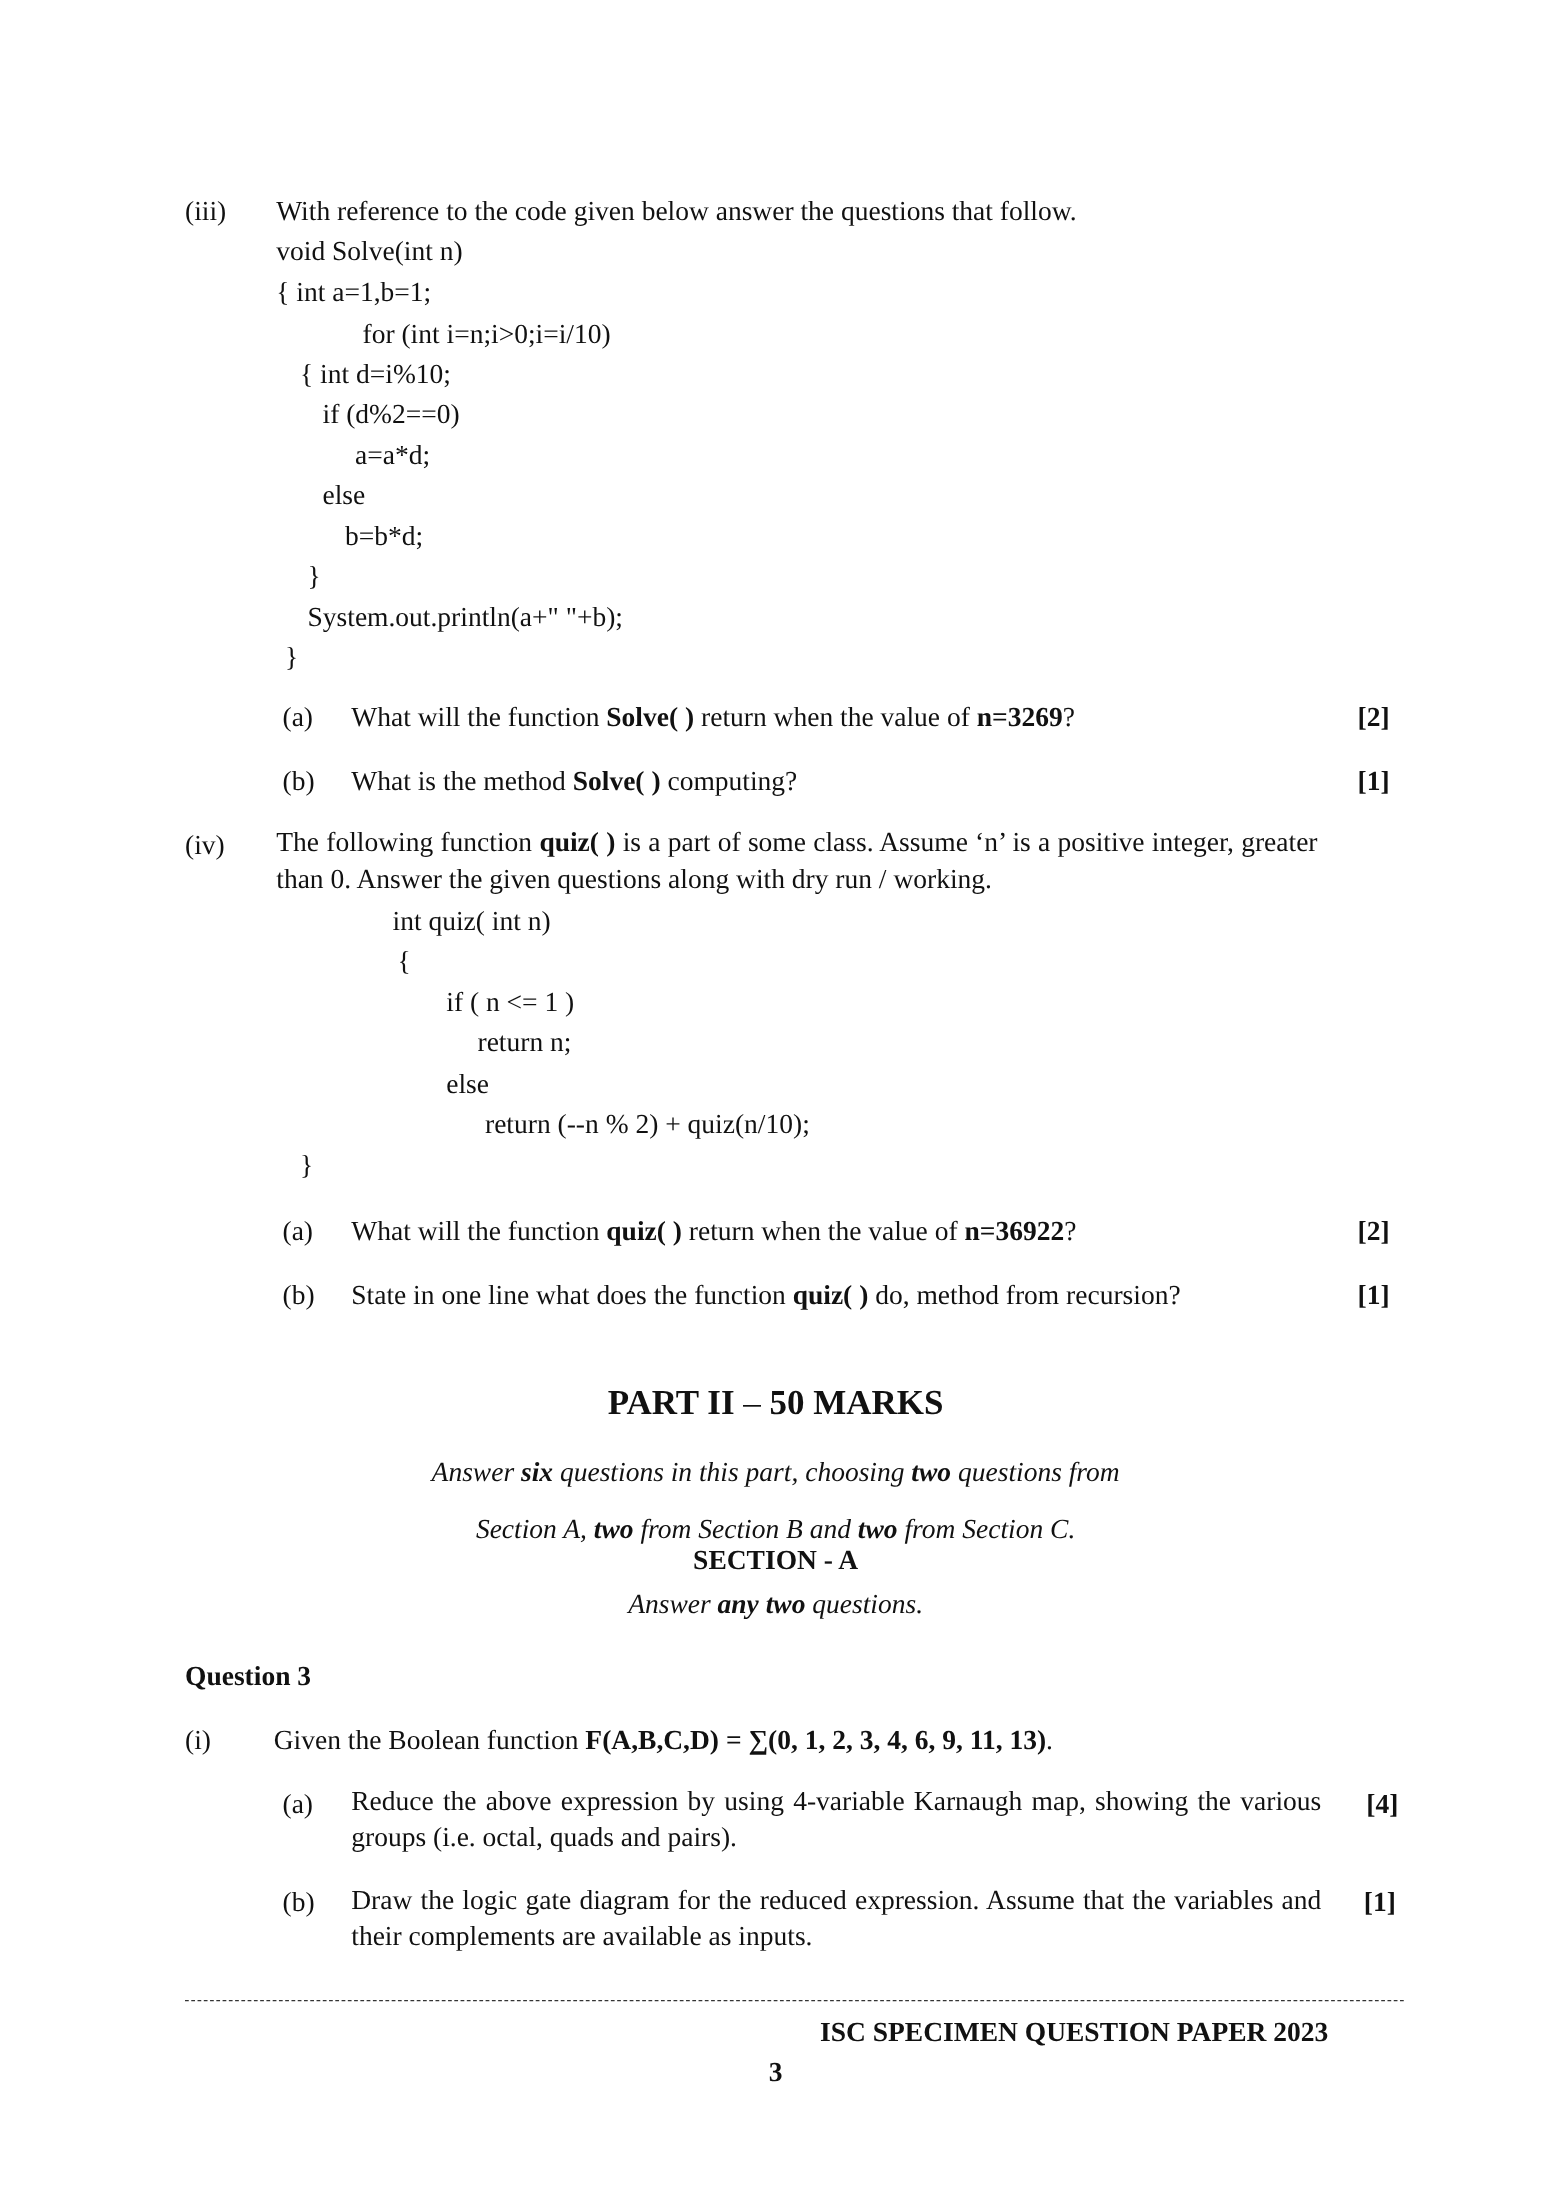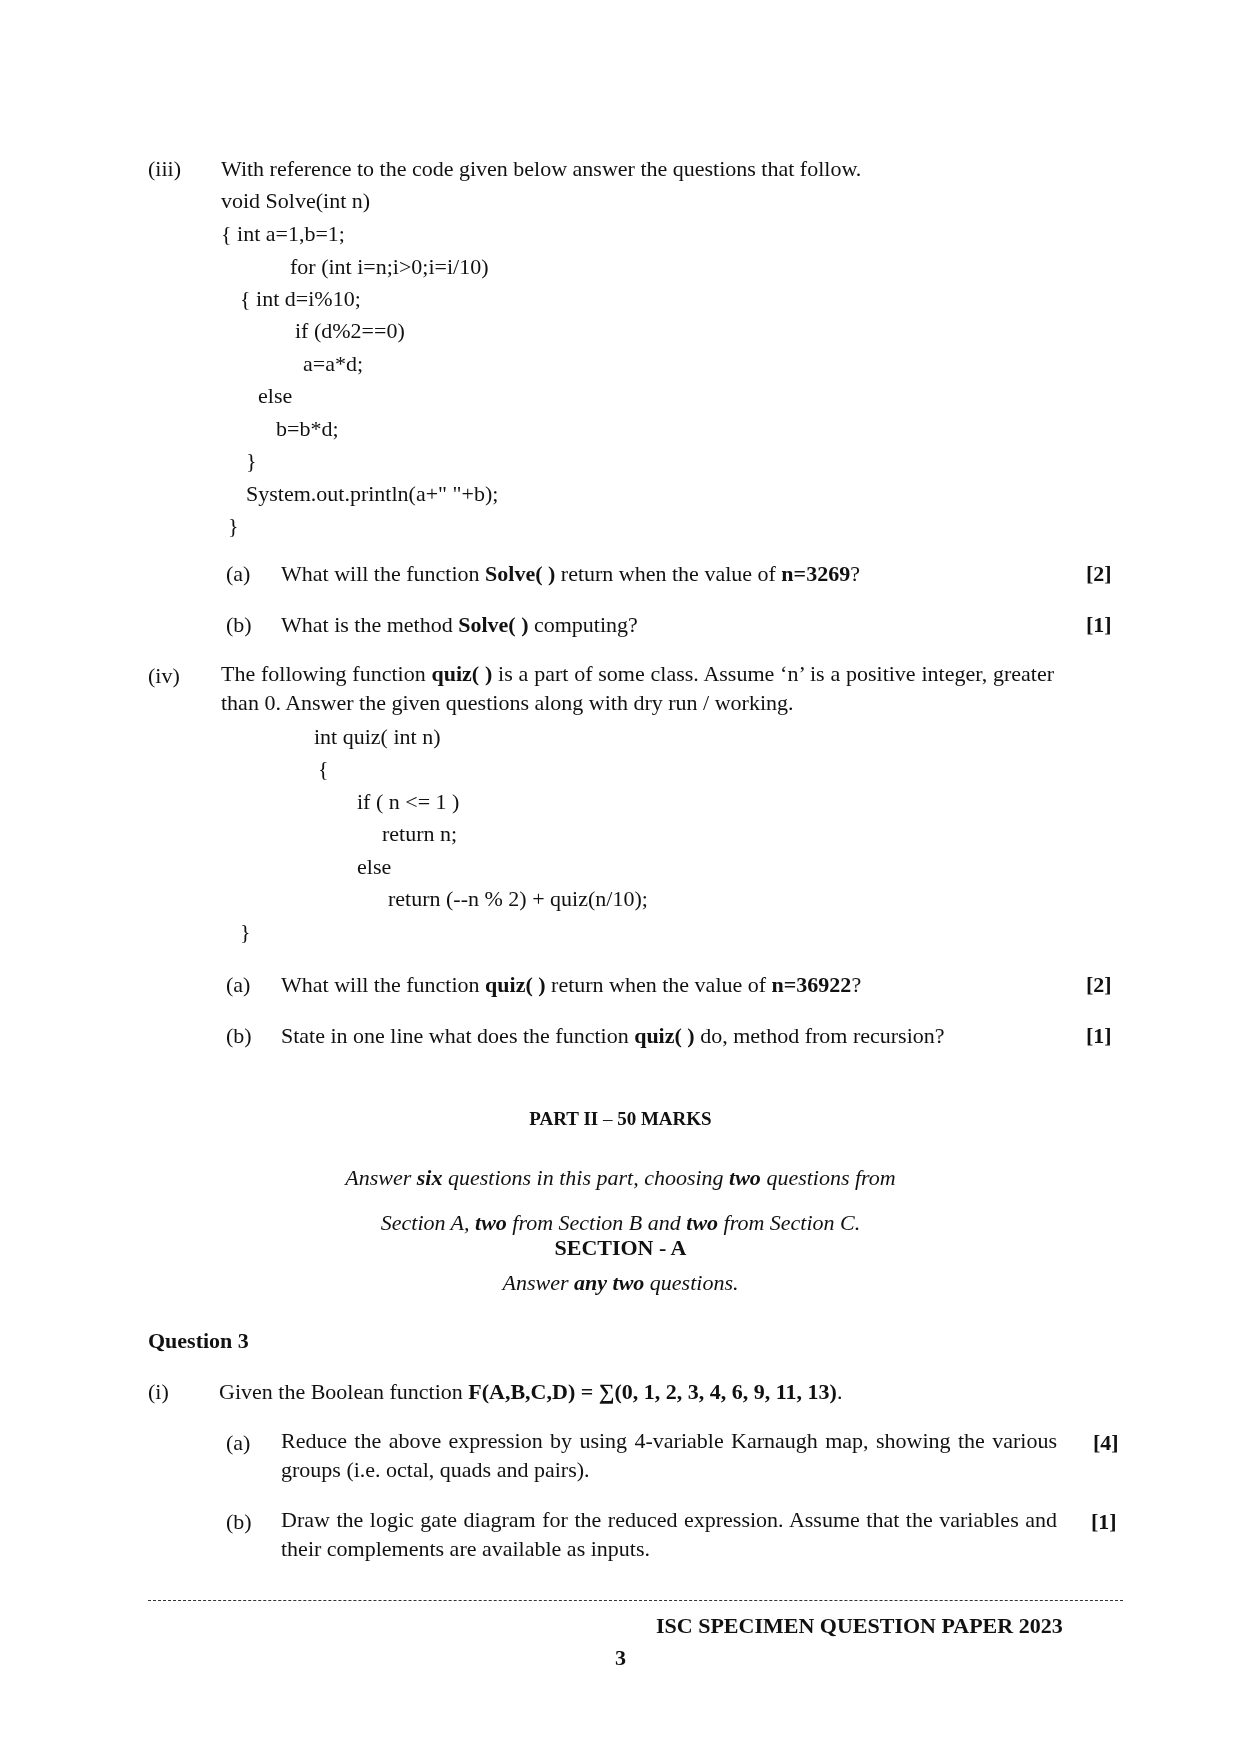--- a/index.html
+++ b/index.html
@@ -25,22 +25,22 @@
 
 <div>
   <span class="abs" style="left:148px; top:158px;">(iii)</span>
   <span class="abs" style="left:221px; top:158px;">With reference to the code given below answer the questions that follow.</span>
 
   <div>
     <span class="abs" style="left:221px; top:190px;">void Solve(int n)</span>
     <span class="abs" style="left:221px; top:223px;">{  int a=1,b=1;</span>
     <span class="abs" style="left:246px; top:256px;margin-left:44px;">for (int i=n;i&gt;0;i=i/10)</span>
     <span class="abs" style="left:240px; top:288px;">{ int d=i%10;</span>
-    <span class="abs" style="left:258px; top:320px;margin-left:37px;">if (d%2==0)</span>
-    <span class="abs" style="left:284px; top:353px;margin-left:19px;">a=a*d;</span>
+    <span class="abs" style="left:258px; top:320px;">if (d%2==0)</span>
+    <span class="abs" style="left:284px; top:353px;">a=a*d;</span>
     <span class="abs" style="left:258px; top:385px;">else</span>
     <span class="abs" style="left:276px; top:418px;">b=b*d;</span>
     <span class="abs" style="left:246px; top:450px;">}</span>
     <span class="abs" style="left:246px; top:483px;">System.out.println(a+" "+b);</span>
     <span class="abs" style="left:228px; top:515px;">}</span>
   </div>
 
   <div>
     <span class="abs" style="left:226px; top:563px;">(a)</span>
     <span class="abs" style="left:281px; top:563px;"><span>What will the function </span><span class="b">Solve( )</span><span> return when the value of </span><span class="b">n=3269</span><span>?</span></span>
@@ -73,21 +73,21 @@
     <span class="abs marks" style="left:1086px; top:974px;">[2]</span>
   </div>
   <div>
     <span class="abs" style="left:226px; top:1025px;">(b)</span>
     <span class="abs" style="left:281px; top:1025px;"><span>State in one line what does the function </span><span class="b">quiz( )</span><span> do, method from recursion?</span></span>
     <span class="abs marks" style="left:1086px; top:1025px;">[1]</span>
   </div>
 </div>
 
 <div>
-  <div class="abs center b" style="top:1109px; font-size:19px;"><span>PART II</span><span style="font-weight:normal;"> – </span><span>50 MARKS</span></div>
+  <div class="abs center b" style="top:1109px; font-size:28px;"><span>PART II</span><span style="font-weight:normal;"> – </span><span>50 MARKS</span></div>
   <div class="abs center i" style="top:1167px;"><span>Answer </span><span class="b">six</span><span> questions in this part, choosing </span><span class="b">two</span><span> questions from</span></div>
   <div class="abs center i" style="top:1196px;margin-top:16px;"><span>Section A, </span><span class="b">two</span><span> from Section B and </span><span class="b">two</span><span> from Section C.</span></div>
   <div class="abs center b" style="top:1237px;">SECTION - A</div>
   <div class="abs center i" style="top:1272px;"><span>Answer </span><span class="b">any two</span><span> questions.</span></div>
 </div>
 
 <div>
   <span class="abs b" style="left:148px; top:1330px;">Question 3</span>
 
   <span class="abs" style="left:148px; top:1381px;">(i)</span>

